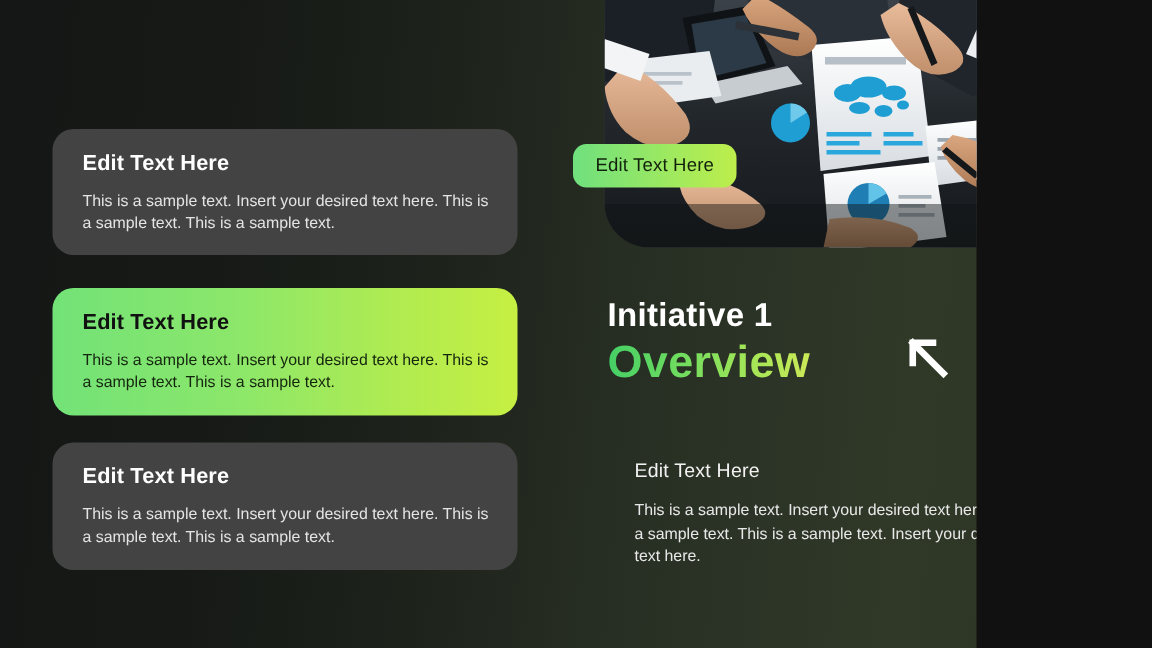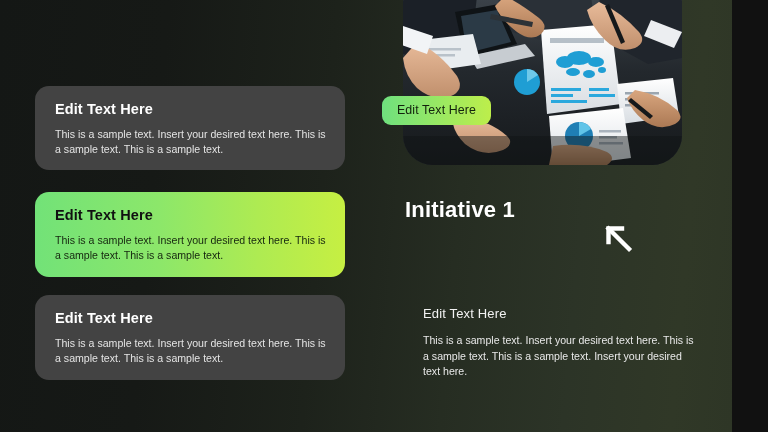--- a/index.html
+++ b/index.html
@@ -5,21 +5,21 @@
   html, body {
     margin: 0;
     padding: 0;
     background: #111111;
   }
   body {
     font-family: "Liberation Sans", sans-serif;
   }
   #slide {
     position: relative;
-    width: 732px;
+    width: 651px;
     height: 432px;
     overflow: hidden;
     background: linear-gradient(95deg,
                 #141715 0%,
                 #161916 22%,
                 #1d221b 44%,
                 #262d22 62%,
                 #2c3427 78%,
                 #303827 92%,
                 #2e3626 100%);
@@ -264,20 +264,21 @@
       <path d="M88 18 l42 8 -1 5 -42 -8z" fill="#2c3237"></path>
 
       <path d="M0 140 h279 v29 h-279z" fill="#101315" opacity="0.45"></path>
     </svg>
   </div>
 
   <button class="photo-btn">Edit Text Here</button>
 
   <div class="headline">
     <p class="headline-top">Initiative 1</p>
+    <p class="headline-main">Overview</p>
   </div>
 
   <svg class="arrow-icon" viewBox="0 0 36 36">
     <g stroke="#ffffff" stroke-width="4.4" fill="none" stroke-linecap="square">
       <line x1="8.5" y1="8.5" x2="29" y2="29"></line>
       <polyline points="8.5,22 8.5,8.5 22,8.5"></polyline>
     </g>
   </svg>
 
   <div class="sub-block">

